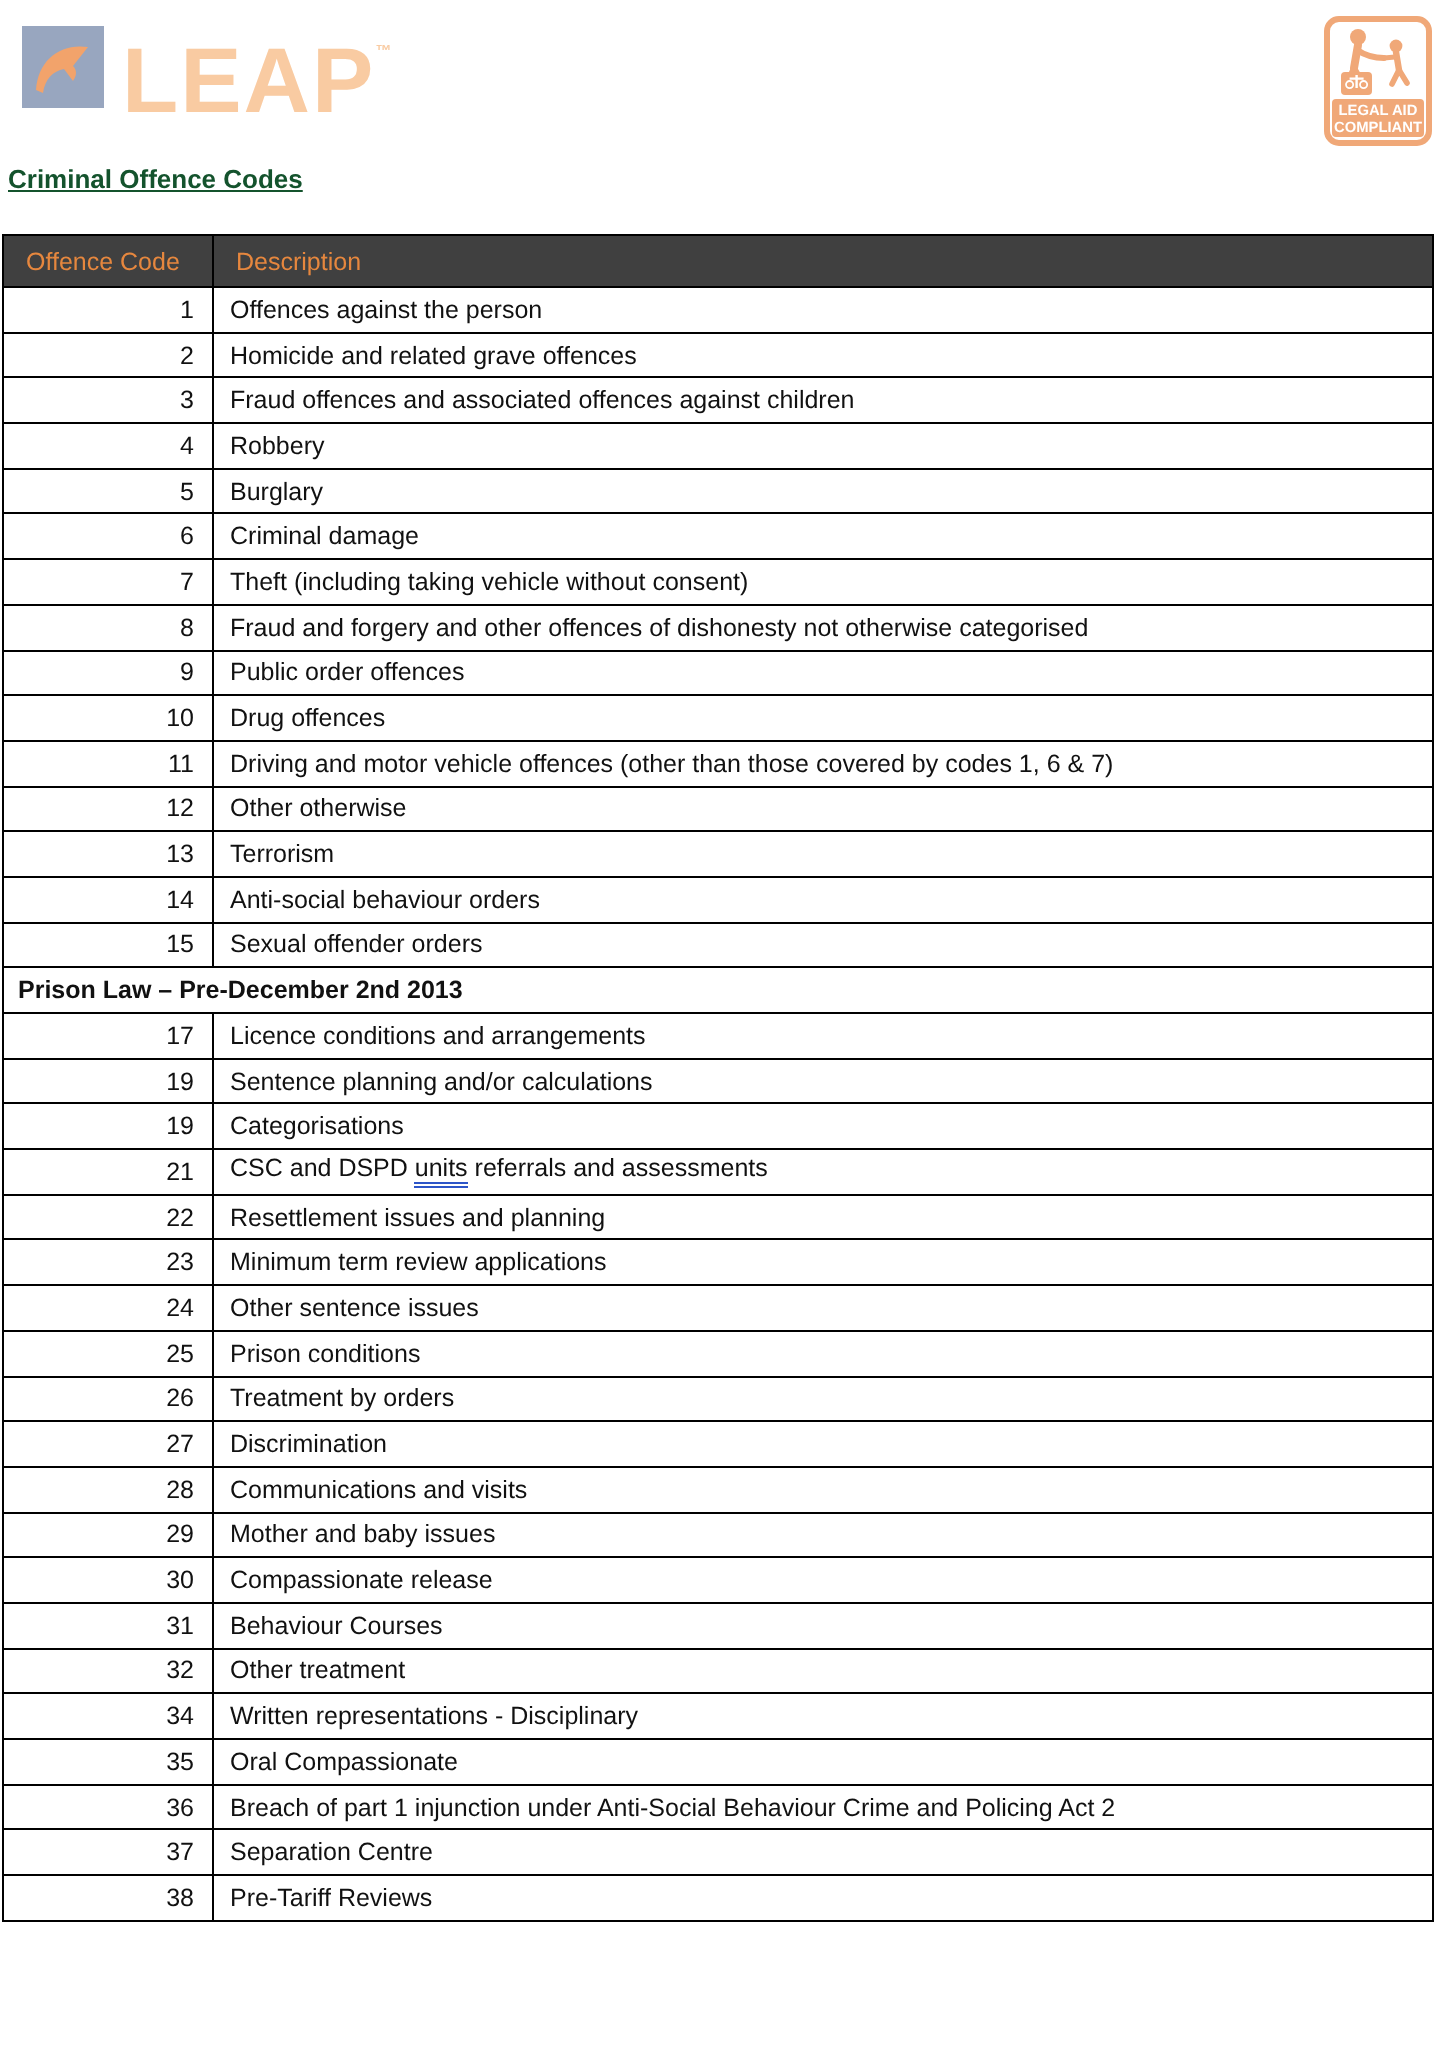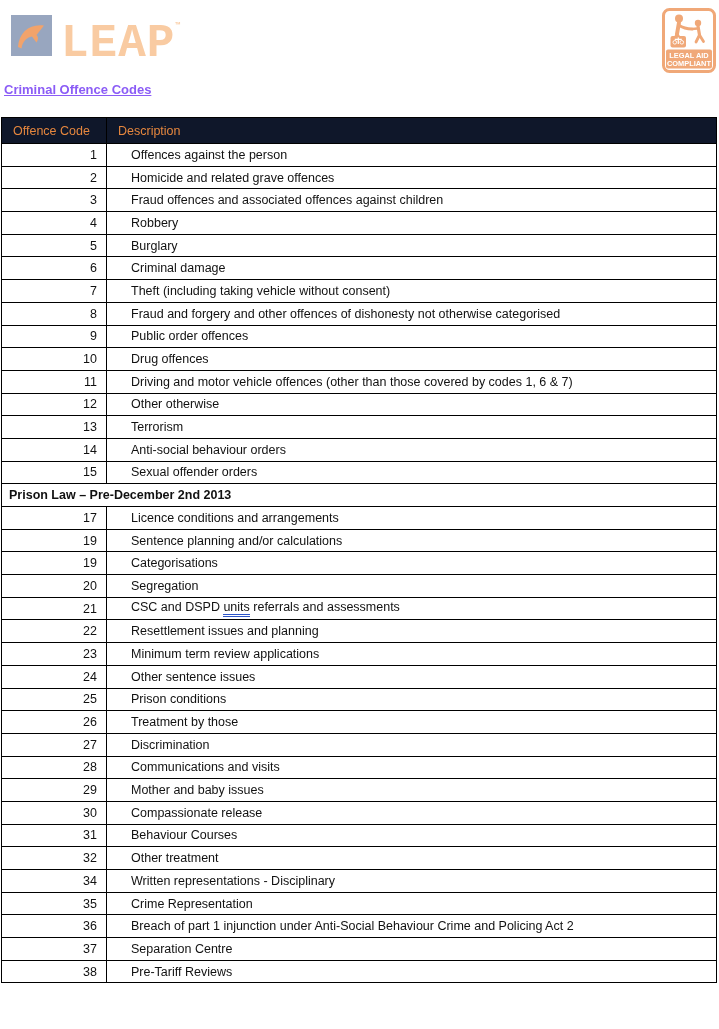--- a/index.html
+++ b/index.html
@@ -15,63 +15,62 @@
 
   
   .brand { position: absolute; top: 5px; left: 11px; display: flex; align-items: center; gap: 9px; }
   .logo-square { width: 41px; height: 41px; display: block; }
   .logo-text {
     font-size: 46px;
     font-weight: 800;
     letter-spacing: 1px;
     line-height: 41px;
     color: #F9CBA2;
-    font-family: Liberation Mono, monospace;
   }
   .logo-tm { font-size: 8px; font-weight: 700; color: #F9CBA2; vertical-align: 28px; }
 
   .badge { position: absolute; top: 8px; left: 662px; width: 54px; height: 65px; }
 
   
   .page-title {
     position: absolute;
     top: 82px;
     left: 4px;
     font-size: 13px;
     font-weight: 700;
     text-decoration: underline;
-    color: #8b5cf6;
+    color: #14532d;
   }
 
   
   table.offence-table {
     position: absolute;
     top: 117px;
     left: 1px;
     width: 716px;
     border-collapse: collapse;
     table-layout: fixed;
   }
   .offence-table th, .offence-table td {
     border: 1.4px solid #000;
     font-size: 12.5px;
     overflow: hidden;
     white-space: nowrap;
   }
   .offence-table thead tr { height: 26px; }
   .offence-table thead th {
-    background: #0f172a;
+    background: #404040;
     color: #E6873E;
     font-weight: 400;
     text-align: left;
     padding: 0 0 0 11px;
   }
   .offence-table tbody tr { height: 22.7px; }
   .code-cell { text-align: right; padding: 0 9px 0 0; }
-  .desc-cell { text-align: left; padding: 0 0 0 24px; margin-left: 36px; }
+  .desc-cell { text-align: left; padding: 0 0 0 8px; margin-left: 36px; }
   .section-cell { text-align: left; padding: 0 0 0 7px; font-weight: 700; }
   .grammar-underline {
     display: inline-block;
     line-height: 13px;
     border-bottom: 3px double #2D55C8;
     text-align: center;
   }
 </style>
 </head>
 <body>
@@ -192,24 +191,20 @@
         </tr>
         <tr>
           <td class="code-cell">19</td>
           <td class="desc-cell">Sentence planning and/or calculations</td>
         </tr>
         <tr>
           <td class="code-cell">19</td>
           <td class="desc-cell">Categorisations</td>
         </tr>
         <tr>
-          <td class="code-cell">20</td>
-          <td class="desc-cell">Segregation</td>
-        </tr>
-        <tr>
           <td class="code-cell">21</td>
           <td class="desc-cell">CSC and DSPD <span class="grammar-underline">units</span> referrals and assessments</td>
         </tr>
         <tr>
           <td class="code-cell">22</td>
           <td class="desc-cell">Resettlement issues and planning</td>
         </tr>
         <tr>
           <td class="code-cell">23</td>
           <td class="desc-cell">Minimum term review applications</td>
@@ -217,21 +212,21 @@
         <tr>
           <td class="code-cell">24</td>
           <td class="desc-cell">Other sentence issues</td>
         </tr>
         <tr>
           <td class="code-cell">25</td>
           <td class="desc-cell">Prison conditions</td>
         </tr>
         <tr>
           <td class="code-cell">26</td>
-          <td class="desc-cell">Treatment by those</td>
+          <td class="desc-cell">Treatment by orders</td>
         </tr>
         <tr>
           <td class="code-cell">27</td>
           <td class="desc-cell">Discrimination</td>
         </tr>
         <tr>
           <td class="code-cell">28</td>
           <td class="desc-cell">Communications and visits</td>
         </tr>
         <tr>
@@ -249,21 +244,21 @@
         <tr>
           <td class="code-cell">32</td>
           <td class="desc-cell">Other treatment</td>
         </tr>
         <tr>
           <td class="code-cell">34</td>
           <td class="desc-cell">Written representations - Disciplinary</td>
         </tr>
         <tr>
           <td class="code-cell">35</td>
-          <td class="desc-cell">Crime Representation</td>
+          <td class="desc-cell">Oral Compassionate</td>
         </tr>
         <tr>
           <td class="code-cell">36</td>
           <td class="desc-cell">Breach of part 1 injunction under Anti-Social Behaviour Crime and Policing Act 2</td>
         </tr>
         <tr>
           <td class="code-cell">37</td>
           <td class="desc-cell">Separation Centre</td>
         </tr>
         <tr>

